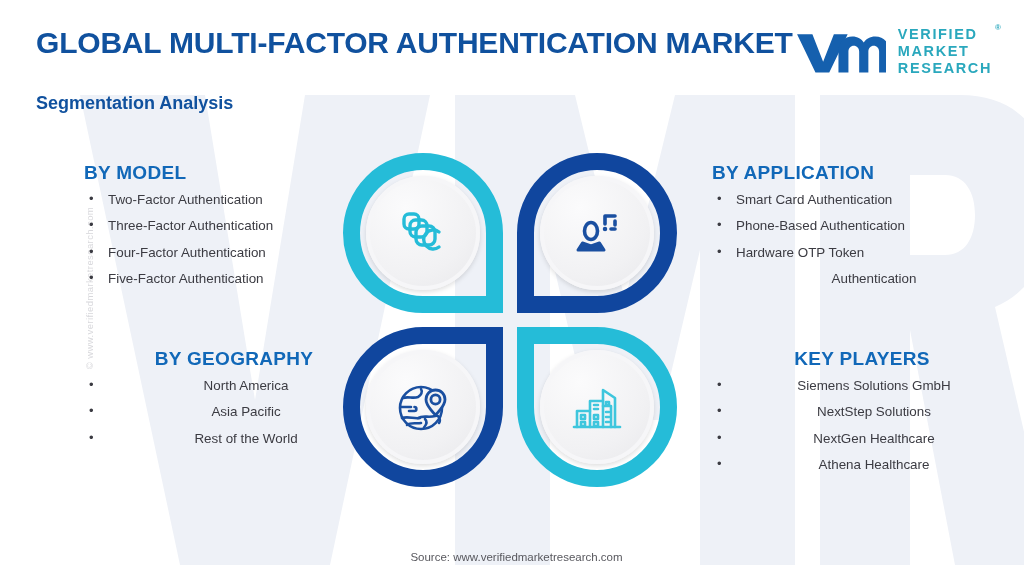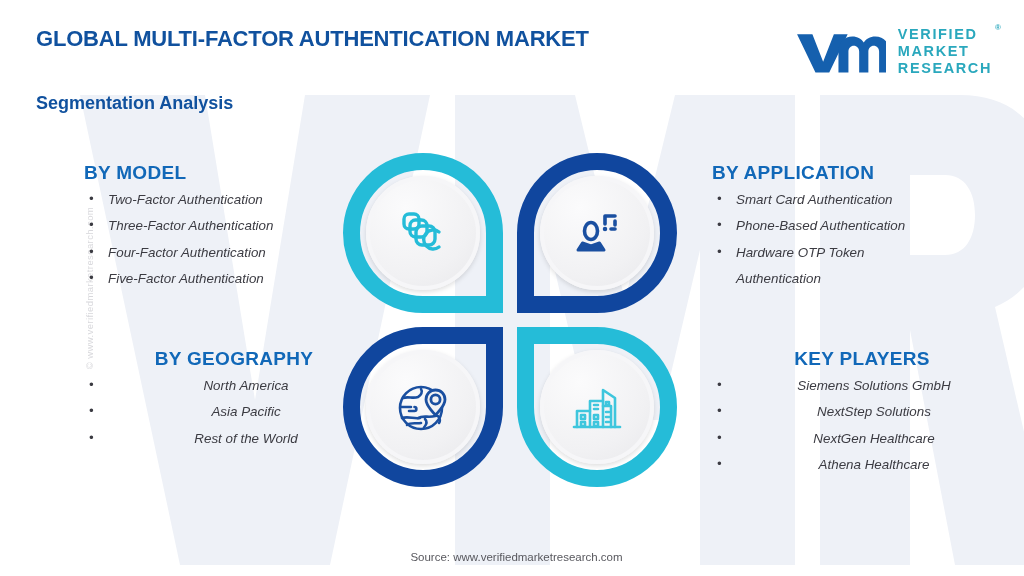--- a/index.html
+++ b/index.html
@@ -39,21 +39,21 @@
     letter-spacing: 0.4px;
     color: #d8d8dc;
     z-index: 3;
   }
 
   
   .title {
     position: absolute;
     left: 36px;
     top: 26px;
-    font-size: 22px;
+    font-size: 30px;
     font-weight: bold;
     letter-spacing: -0.2px;
     color: #10519e;
     z-index: 4;
     white-space: nowrap;
   }
   .subtitle {
     position: absolute;
     left: 36px;
     top: 93px;
@@ -105,41 +105,41 @@
     font-size: 19px;
     font-weight: bold;
     letter-spacing: 0.3px;
     color: #1168b8;
     margin: 0 0 9px 0;
   }
   .seg-list {
     list-style: none;
     margin: 0;
     padding: 0;
-    font-style: italic;
   }
   .seg-list li {
     position: relative;
     padding-left: 24px;
     font-size: 13.4px;
     color: #3b3b42;
     line-height: 1.0;
     margin-bottom: 13px;
   }
   .seg-list li::before {
     content: "\2022";
     position: absolute;
     left: 5px;
     top: -1px;
     color: #3b3b42;
     font-size: 13px;
   }
   .seg-list li span.l2 {
     display: block;
     margin-top: 13px;
+    text-align: center;
   }
 
   
   .pinwheel {
     position: absolute;
     left: 340px;
     top: 150px;
     width: 340px;
     height: 340px;
     z-index: 5;

